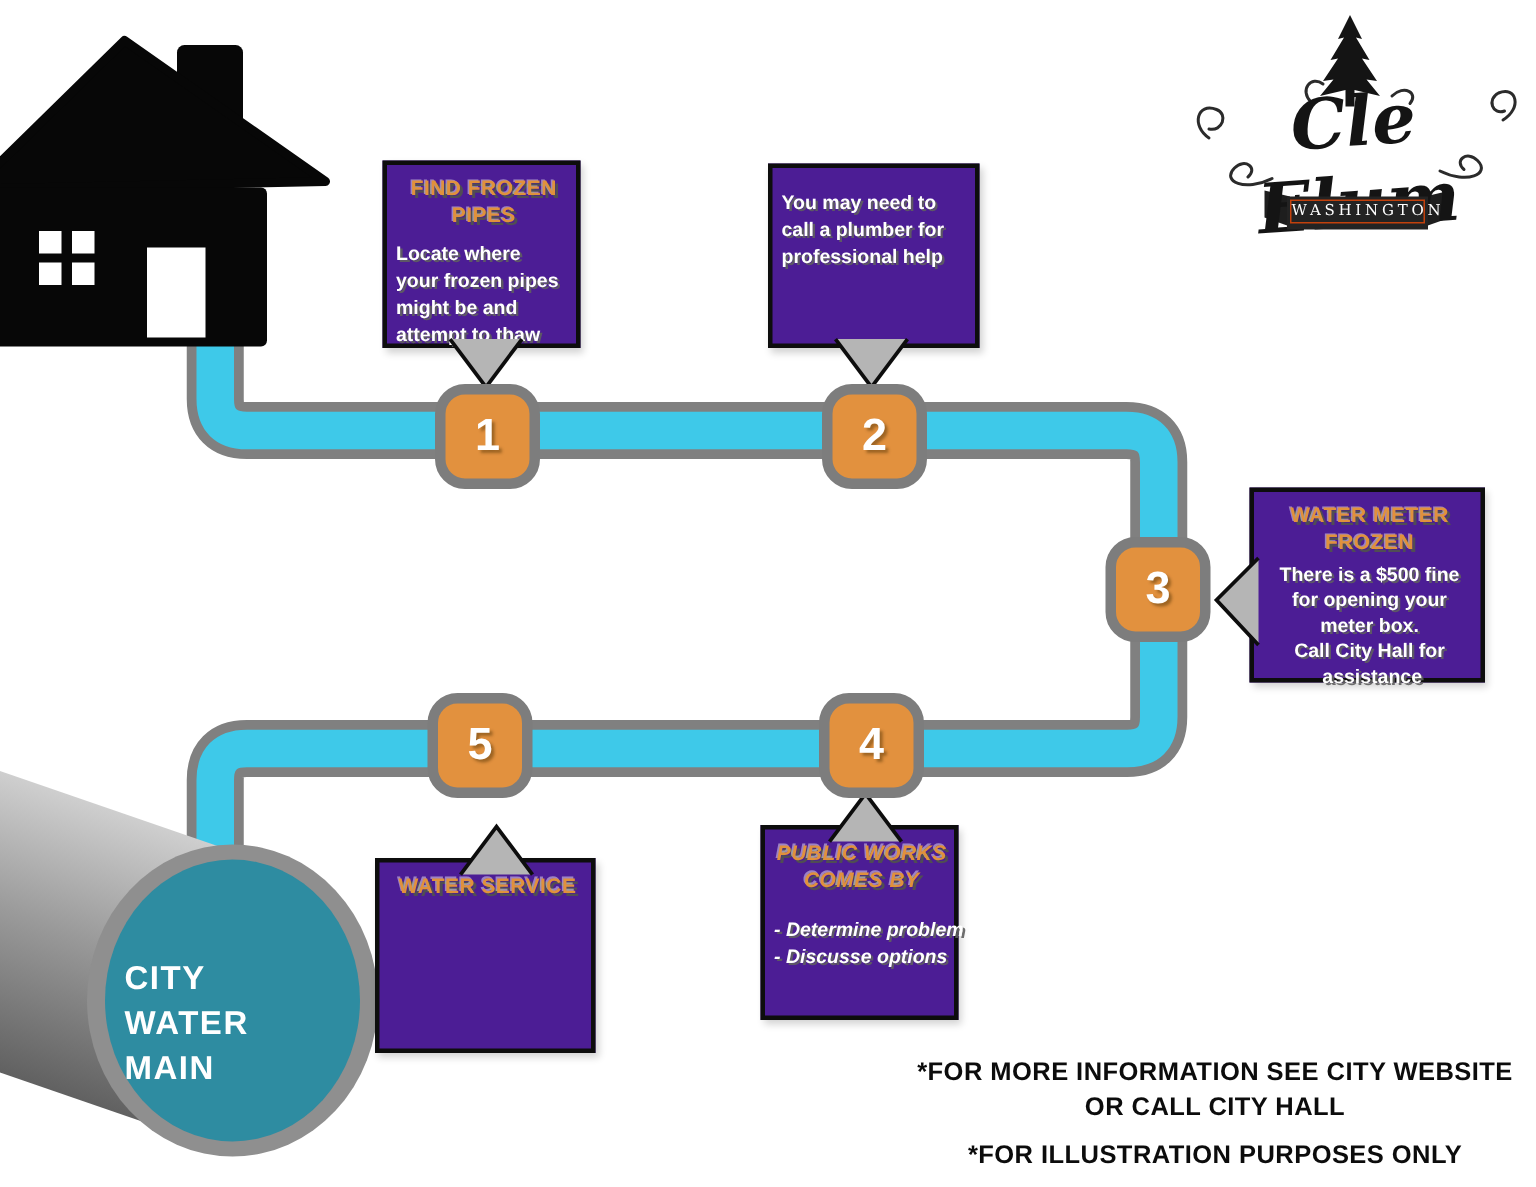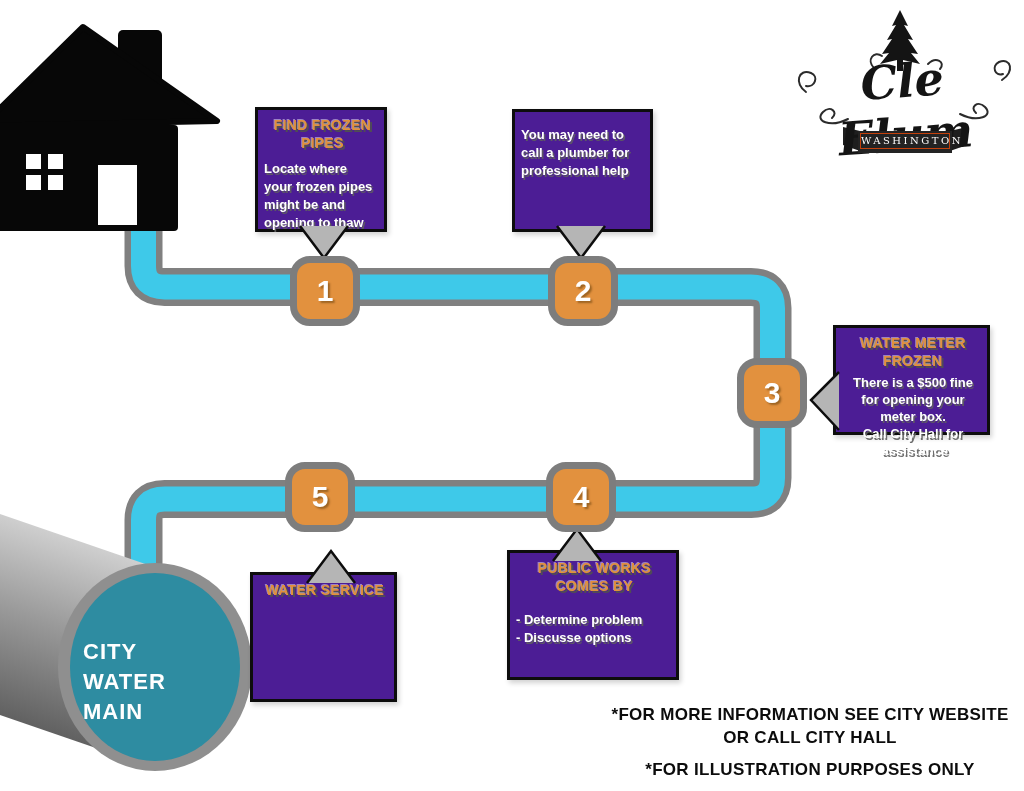--- a/index.html
+++ b/index.html
@@ -100,49 +100,49 @@
       <polygon points="950,131 967,127 967,145 950,151" fill="#1e1e1e"></polygon>
     </g>
   </svg>
 
   <div class="callout" style="left:255px;top:107px;width:132px;height:125px;">
     <div class="title">FIND FROZEN
 PIPES</div>
     <div class="body">Locate where
 your frozen pipes
 might be and
-opening to thaw</div>
+attempt to thaw</div>
     <svg class="ptr" style="left:41px;bottom:-30px;" width="50" height="34">
       <path d="M1 1 L25 33 L49 1" fill="#B5B5B5" stroke="#0d0d0d" stroke-width="2.5"></path>
     </svg>
   </div>
 
   <div class="callout" style="left:512px;top:109px;width:141px;height:123px;">
     <div class="body">You may need to
 call a plumber for
 professional help</div>
     <svg class="ptr" style="left:41px;bottom:-30px;" width="50" height="34">
       <path d="M1 1 L25 33 L49 1" fill="#B5B5B5" stroke="#0d0d0d" stroke-width="2.5"></path>
     </svg>
   </div>
 
-  <div class="callout" style="left:833px;top:325px;width:157px;height:110px;">
+  <div class="callout" style="left:833px;top:325px;width:157px;height:130px;">
     <div class="title">WATER METER
 FROZEN</div>
     <div class="body tight">There is a $500 fine
 for opening your
 meter box.
 Call City Hall for
  assistance</div>
     <svg class="ptr" style="left:-28px;top:43px;" width="32" height="60">
       <path d="M31 1 L3 29 L31 59" fill="#B5B5B5" stroke="#0d0d0d" stroke-width="2.5"></path>
     </svg>
   </div>
 
-  <div class="callout" style="left:507px;top:550px;width:172px;height:130px;">
+  <div class="callout" style="left:507px;top:550px;width:132px;height:130px;font-style:italic;">
     <div class="title">PUBLIC WORKS
 COMES BY</div>
     <div class="body gap">- Determine problem
 - Discusse options</div>
     <svg class="ptr" style="left:42px;top:-25px;" width="50" height="34">
       <path d="M1 33 L25 1 L49 33" fill="#B5B5B5" stroke="#0d0d0d" stroke-width="2.5"></path>
     </svg>
   </div>
 
   <div class="callout" style="left:250px;top:572px;width:147px;height:130px;">

